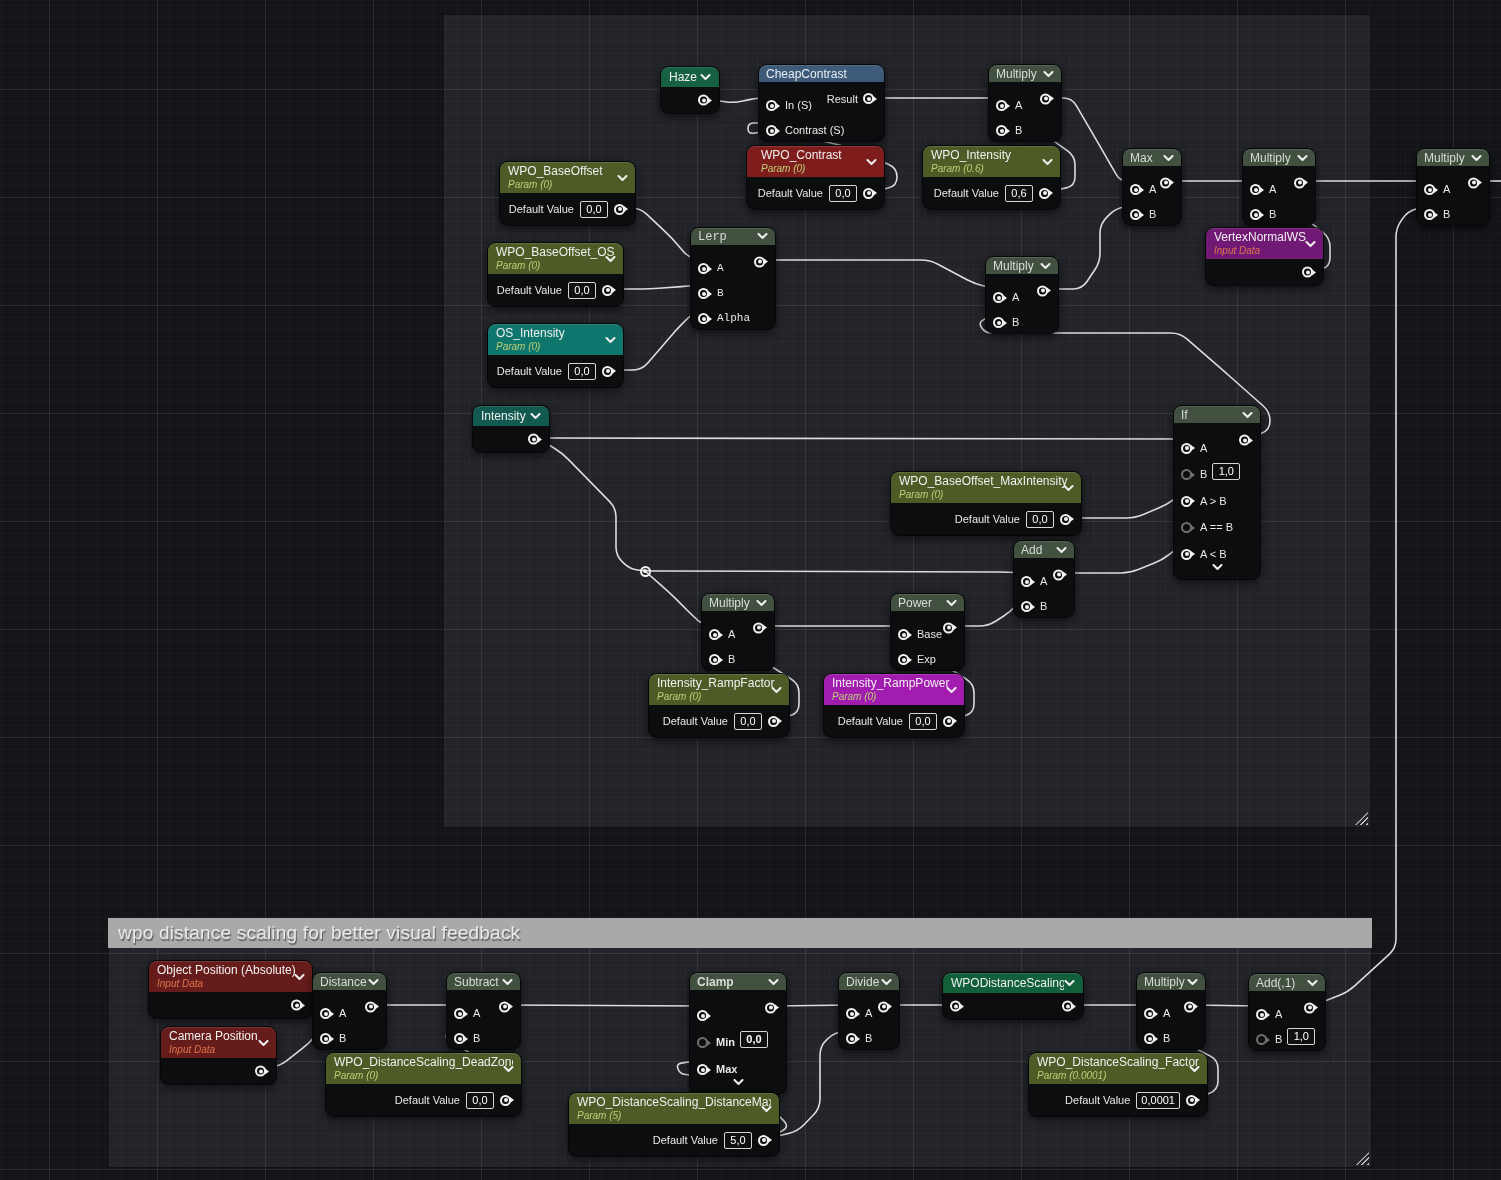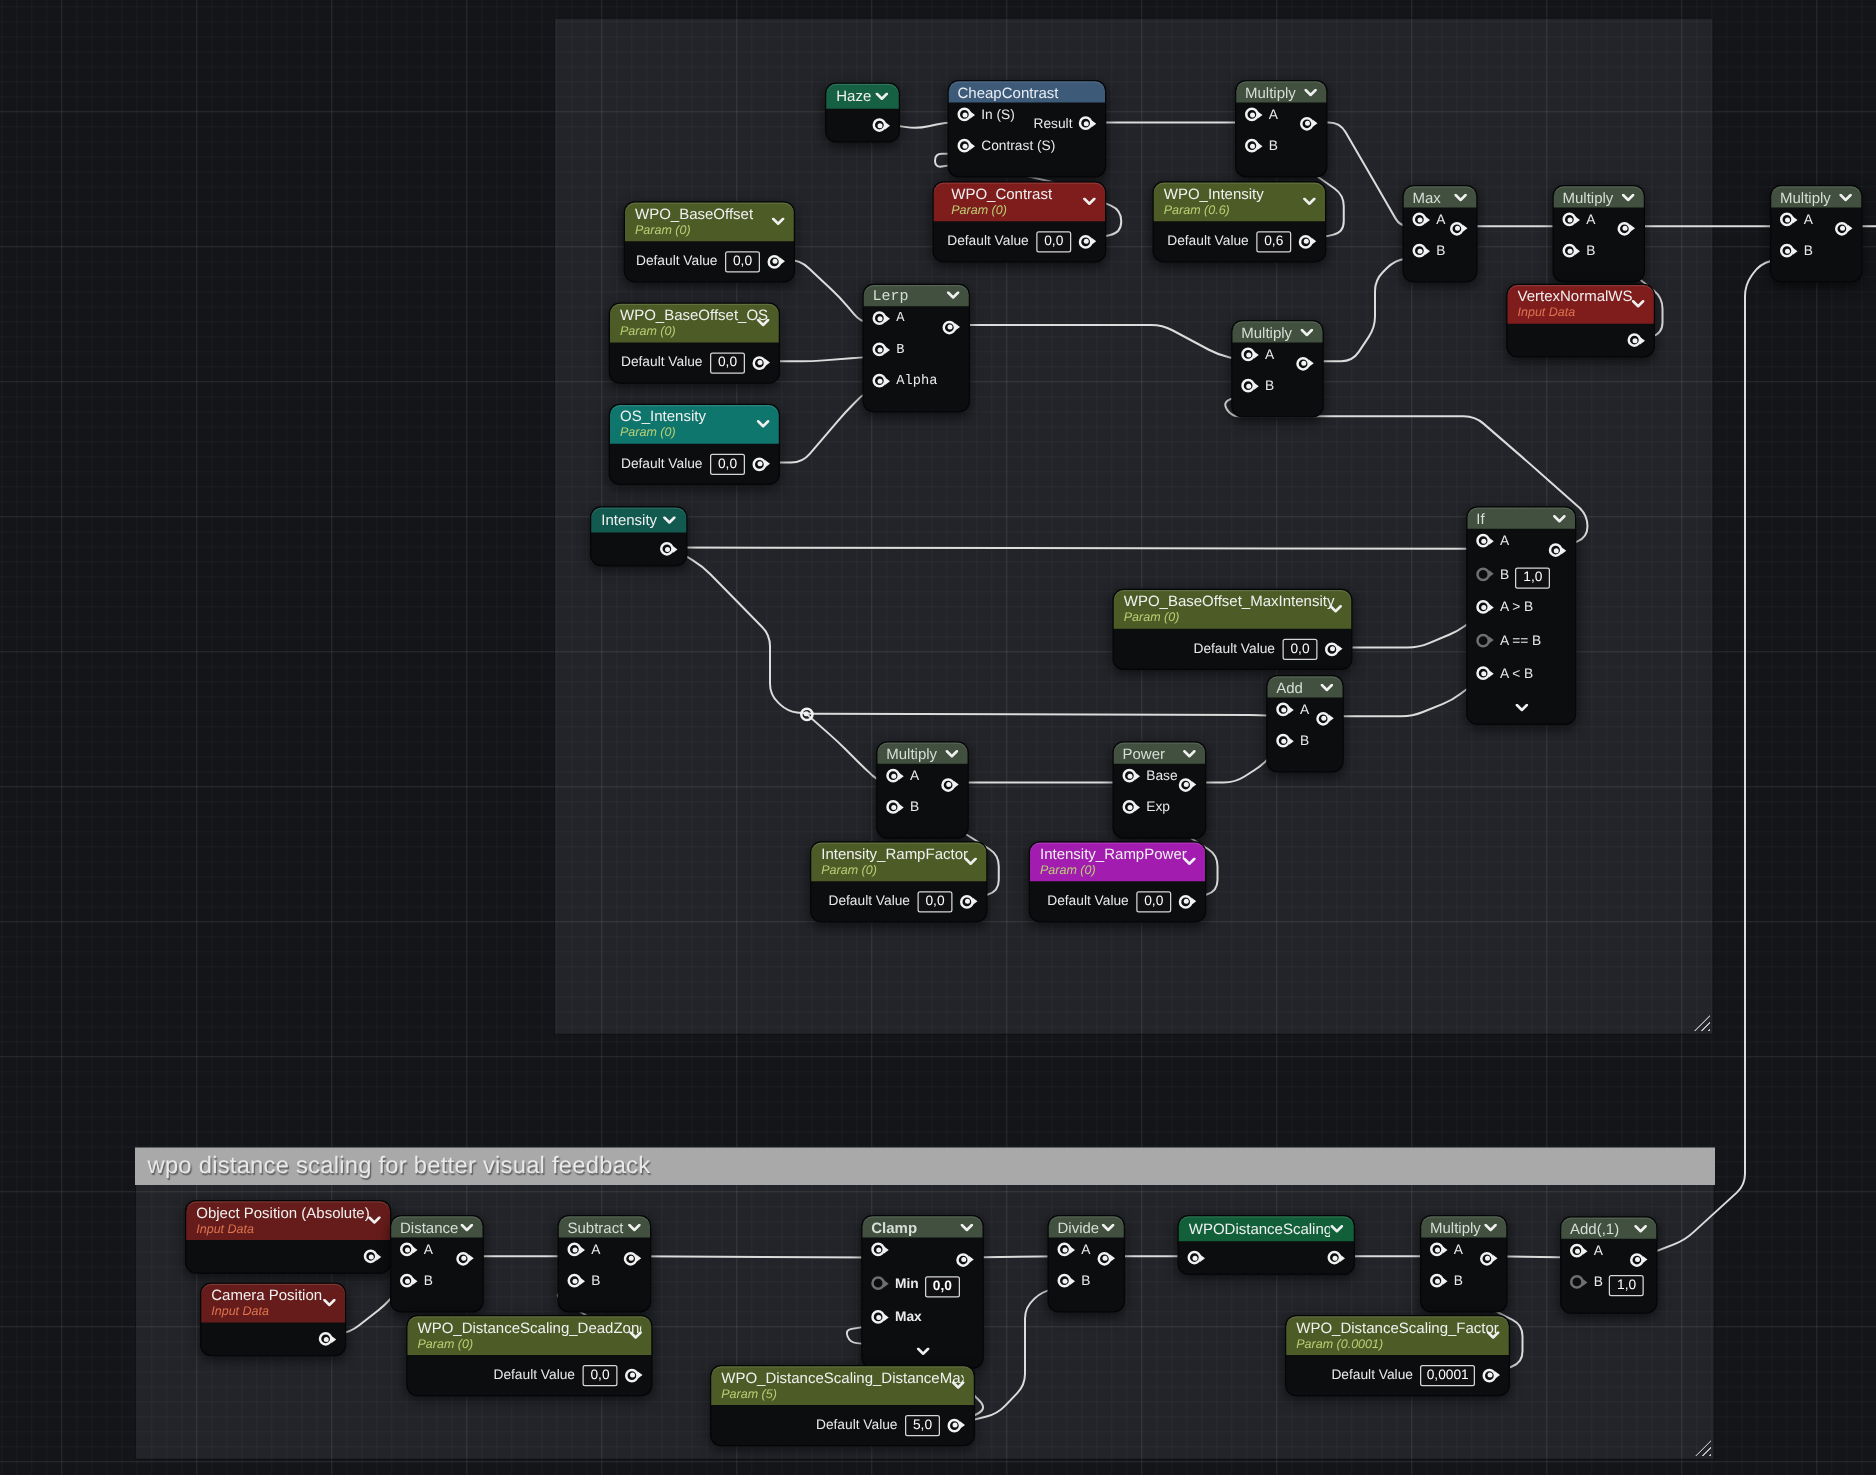--- a/index.html
+++ b/index.html
@@ -28,21 +28,21 @@
     box-shadow:0 3px 9px rgba(0,0,0,.55);color:#e8e8e8;font-size:11px;}
   .nhd{border-radius:8px 8px 0 0;box-shadow:inset 0 1px 0 rgba(255,255,255,.12);position:relative;}
   .nhd.single{height:17px;display:flex;align-items:center;justify-content:space-between;padding:0 7px;font-size:12px;}
   .nhd.twol{height:31px;padding:2px 8px 0 8px;box-sizing:border-box;}
   .nhd.named1{height:20px;display:flex;align-items:center;justify-content:space-between;padding:0 8px;font-size:12px;}
   .nhd .t{white-space:nowrap;overflow:hidden;color:#f0f0f0;}
   .nhd .sub{font-style:italic;font-size:10px;line-height:11px;white-space:nowrap;}
   .nhd.twol .t{display:block;font-size:12px;line-height:15px;}
   .chev{flex:none;}
   .chev2{position:absolute;right:7px;top:50%;transform:translateY(-50%);}
-  .prow{position:relative;display:flex;align-items:flex-start;padding:0 7px;gap:5px;}
+  .prow{position:relative;display:flex;align-items:flex-end;padding:0 7px;gap:5px;}
   .pout{position:absolute;right:7px;top:50%;transform:translateY(-50%);display:flex;align-items:center;gap:5px;}
   .pin{box-sizing:border-box;width:11px;height:11px;border-radius:50%;border:2px solid #6f6f6f;position:relative;flex:none;background:transparent;}
   .pin.conn{border-color:#f2f2f2;}
   .pin.conn::after{content:"";position:absolute;inset:1.5px;border-radius:50%;background:#f2f2f2;}
   .parrow{width:0;height:0;border-top:3px solid transparent;border-bottom:3px solid transparent;border-left:4px solid #6f6f6f;flex:none;margin-left:-1px;}
   .parrow.conn{border-left-color:#f2f2f2;}
   .plabel{white-space:nowrap;color:#e9e9e9;font-size:11px;}
   .vbox{border:1px solid #d6d6d6;border-radius:2px;background:#101012;padding:0 4px;min-width:18px;
     font-size:11px;line-height:15px;color:#fff;text-align:center;white-space:nowrap;}
   .pbody{display:flex;align-items:center;justify-content:flex-end;gap:6px;padding:0 7px;height:32px;}
@@ -295,21 +295,21 @@
         <div class="prow" style="height: 25px;">
           <span style="display: flex; align-items: center; flex: 0 0 auto;">
             <span class="pin conn"></span>
             <span class="parrow conn"></span>
           </span>
           <span class="plabel">B</span>
         </div>
       </div>
     </div>
     <div class="node" style="left: 1205px; top: 227px; width: 117px; height: 57px;">
-      <div class="nhd twol" style="background: #7f1d1d;">
+      <div class="nhd twol" style="background: #701a75;">
         <span class="t">VertexNormalWS</span>
         <span class="sub" style="color: rgb(223, 115, 80); display: block;">Input Data</span>
         <span class="chev2"><svg width="11" height="7" viewBox="0 0 11 7">
             <polyline points="1.5,1 5.5,5 9.5,1" fill="none" stroke="#efefef" stroke-width="2" stroke-linecap="round" stroke-linejoin="round"></polyline>
           </svg></span>
       </div>
       <div style="position: relative; height: 26px;">
         <span class="pout">
           <span style="display: flex; align-items: center; flex: 0 0 auto;">
             <span class="pin conn"></span>

